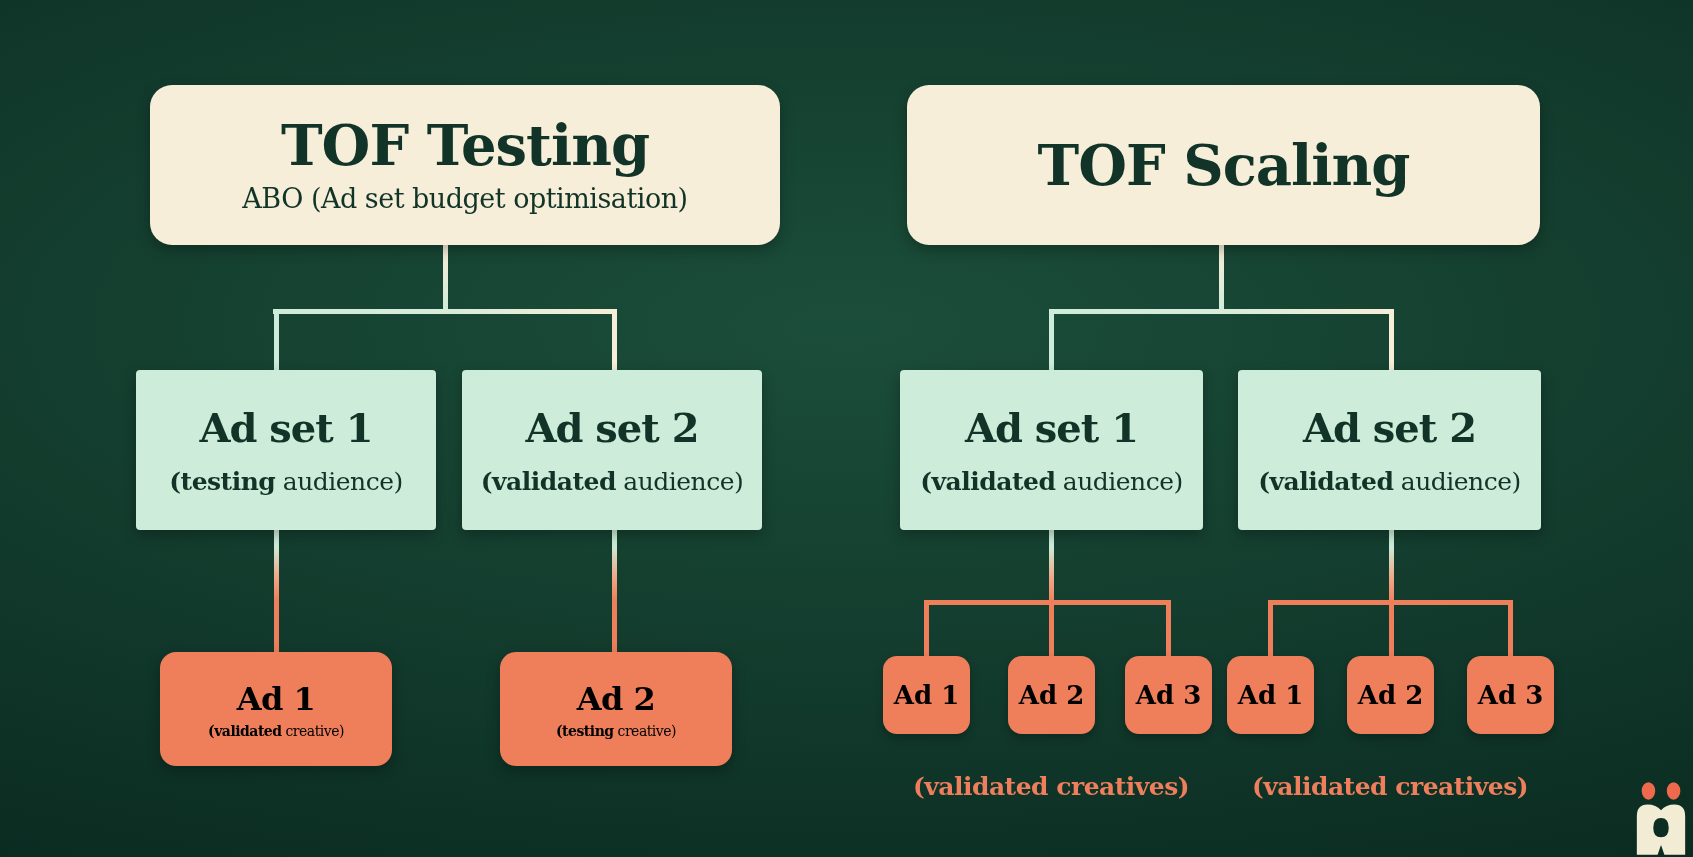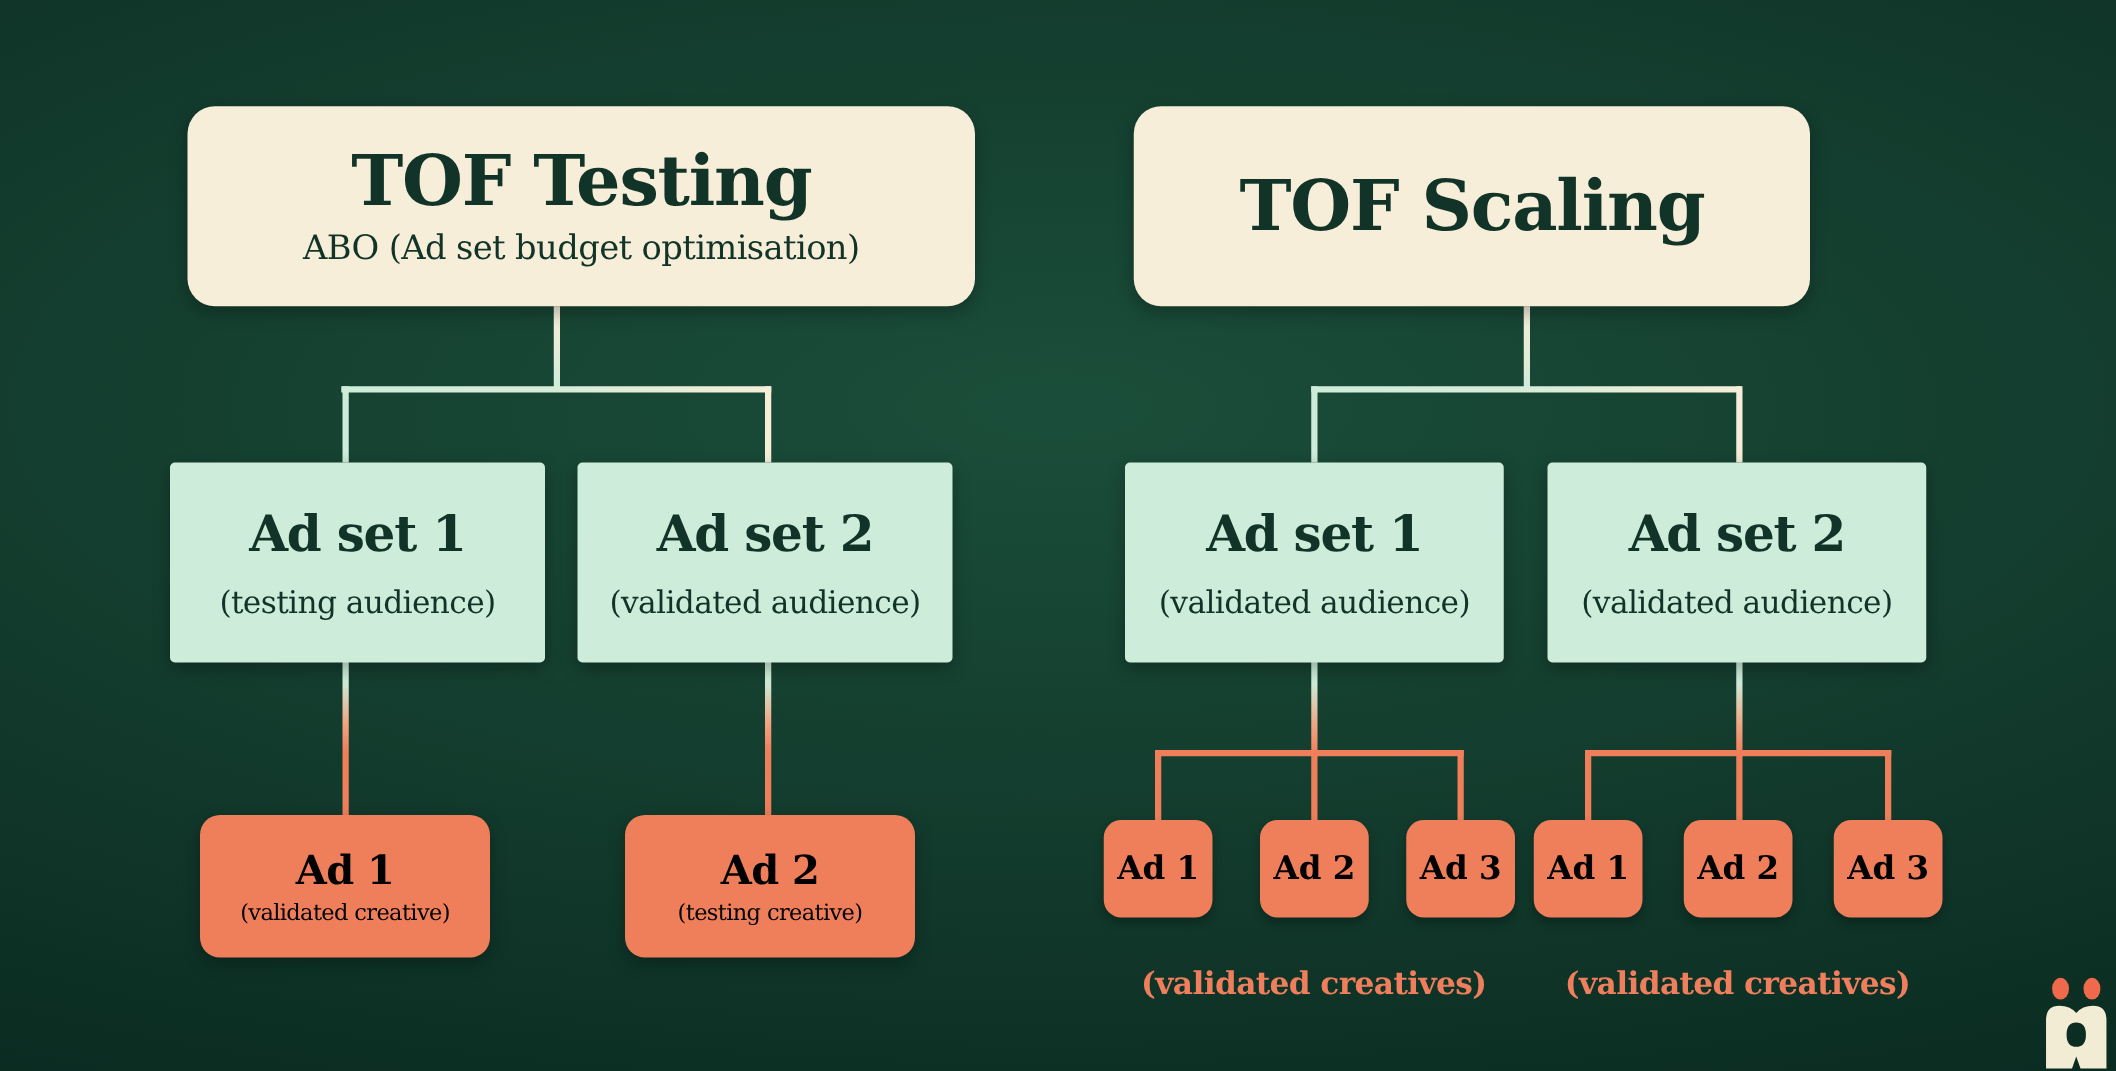--- a/index.html
+++ b/index.html
@@ -12,23 +12,23 @@
   .box{position:absolute;display:flex;flex-direction:column;align-items:center;justify-content:center;text-align:center;box-shadow:0 5px 14px rgba(0,0,0,0.28);}
   .cream{background:#f6eed8;color:#123428;border-radius:22px;}
   .mint{background:#cdecd9;color:#123428;border-radius:4px;}
   .orange{background:#ef7e5b;color:#000000;border-radius:16px;}
   .small{border-radius:14px;box-shadow:0 4px 8px rgba(0,0,0,0.25);}
   .root-title{font-size:56px;font-weight:bold;line-height:1.05;letter-spacing:-1px;}
   .root-sub{font-size:27px;font-weight:normal;margin-top:8px;letter-spacing:-0.5px;}
   .set-title{font-size:40px;font-weight:bold;letter-spacing:-1px;}
   .set-sub{font-size:25px;margin-top:16px;letter-spacing:-0.5px;}
   .ad-title{font-size:32px;font-weight:bold;letter-spacing:-0.5px;}
-  .ad-sub{font-size:18px;margin-top:5px;letter-spacing:-0.5px;}
+  .ad-sub{font-size:14px;margin-top:5px;letter-spacing:-0.5px;}
   .small-title{font-size:26px;font-weight:bold;}
-  .b{font-weight:normal;}
+  .b{font-weight:bold;}
   .r{font-weight:normal;}
   .line{position:absolute;}
   .lv{width:5px;}
   .lh{height:5px;}
   .c-cream{background:#f6eed8;}
   .c-mint{background:#cdecd9;}
   .c-orange{background:#ef7e5b;}
   .grad-cream-mint{background:linear-gradient(180deg,#f6eed8 0%,#e4ecd8 55%,#cdecd9 100%);}
   .grad-h-left{background:linear-gradient(90deg,#cdecd9 0%,#d9ecd8 55%,#f6eed8 100%);}
   .grad-mint-orange{background:linear-gradient(180deg,#cdecd9 0%,#cdecd9 14%,#f0a583 40%,#ef7e5b 58%,#ef7e5b 100%);}
@@ -80,21 +80,21 @@
   <div class="box orange" style="left:160px;top:652px;width:232px;height:114px;">
     <div class="ad-title">Ad 1</div>
     <div class="ad-sub"><span class="b">(validated</span><span class="r"> creative)</span></div>
   </div>
 
   <div class="box orange" style="left:500px;top:652px;width:232px;height:114px;">
     <div class="ad-title">Ad 2</div>
     <div class="ad-sub"><span class="b">(testing</span><span class="r"> creative)</span></div>
   </div>
 
-  <div class="box cream" style="left:907px;top:85px;width:541px;height:160px;">
+  <div class="box cream" style="left:907px;top:85px;width:633px;height:160px;">
     <div class="root-title">TOF Scaling</div>
   </div>
 
   <div class="box mint" style="left:900px;top:370px;width:303px;height:160px;">
     <div class="set-title">Ad set 1</div>
     <div class="set-sub"><span class="b">(validated</span><span class="r"> audience)</span></div>
   </div>
 
   <div class="box mint" style="left:1238px;top:370px;width:303px;height:160px;">
     <div class="set-title">Ad set 2</div>

